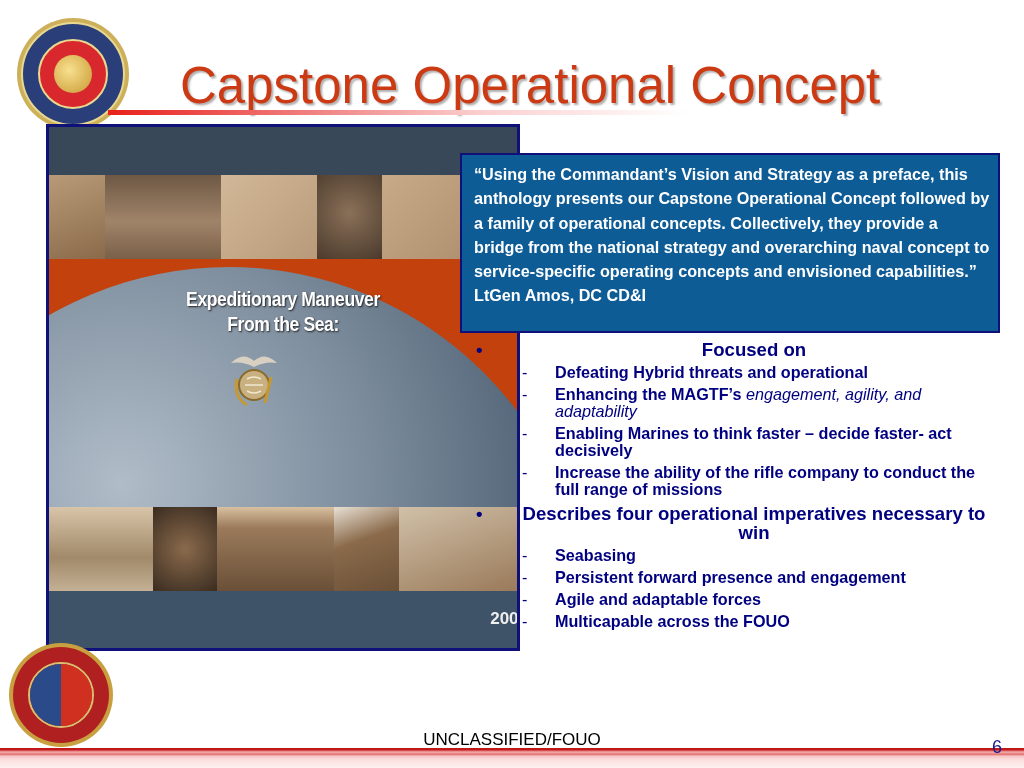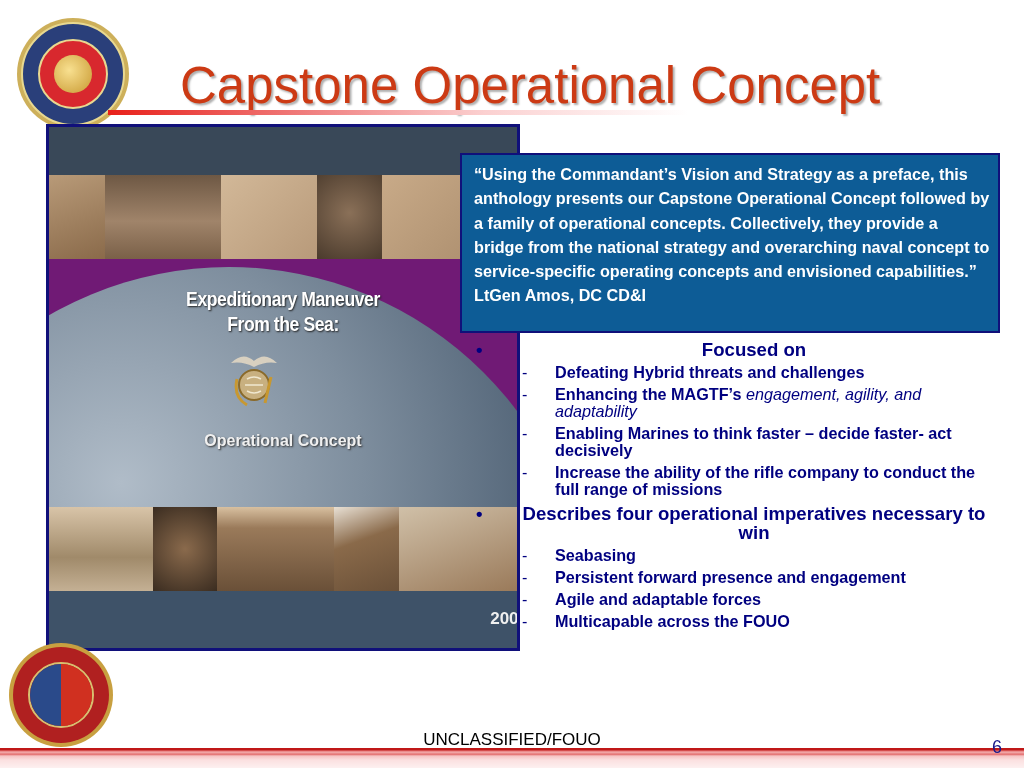--- a/index.html
+++ b/index.html
@@ -36,21 +36,21 @@
     }
     .title-underline {
       position: absolute; left: 108px; top: 110px; width: 580px; height: 5px;
       background: linear-gradient(to right, #e8201a 0%, #f08080 35%, #fbd0d0 65%, #ffffff 100%);
     }
 
     
     .cover {
       position: absolute; left: 46px; top: 124px; width: 474px; height: 527px;
       border: 3px solid #10107a;
-      background: #701a75;
+      background: #c2410c;
       overflow: hidden;
     }
     .cover .top-band { position: absolute; left: 0; top: 0; width: 100%; height: 48px; background: #394858; }
     .cover .photo-strip {
       position: absolute; left: 0; width: 100%; display: flex;
     }
     .cover .photo-strip.top { top: 48px; height: 84px; }
     .cover .photo-strip.bottom { top: 380px; height: 84px; }
     .cover .photo { height: 100%; }
     .cover .earth {
@@ -157,21 +157,20 @@
     <div>Expeditionary Maneuver</div>
     <div>From the Sea:</div>
   </div>
   <svg class="emblem" viewBox="0 0 58 62">
     <path d="M6 14 Q18 2 29 12 Q40 2 52 14 Q40 12 29 18 Q18 12 6 14Z" fill="#d8d0c0"></path>
     <circle cx="29" cy="36" r="15" fill="#c8b080" stroke="#8a6a2a" stroke-width="2"></circle>
     <path d="M22 30 Q29 26 36 30 M20 36 L38 36 M22 42 Q29 46 36 42" stroke="#f0e8d0" stroke-width="1.5" fill="none"></path>
     <path d="M12 30 Q8 48 22 56 M46 28 L40 54" stroke="#c89830" stroke-width="3" fill="none"></path>
   </svg>
   <div class="cover-subtitle">
-    <div>Operational Concept</div>
   </div>
   <div class="photo-strip bottom">
     <div class="photo" style="width:104px;background:linear-gradient(180deg,#d8c4a8,#a08a6a 60%,#c4b094);"></div>
     <div class="photo" style="width:64px;background:radial-gradient(circle at 50% 50%,#8a6a4c,#3a2c20);"></div>
     <div class="photo" style="width:117px;background:linear-gradient(180deg,#d8c0a0 0%,#9a7a5a 25%,#6a5038 100%);"></div>
     <div class="photo" style="width:65px;background:linear-gradient(160deg,#e8e0d4,#8a6a4a 40%,#6a5038);"></div>
     <div class="photo" style="flex:1;background:linear-gradient(160deg,#d0c0a8,#9a7a5a);"></div>
   </div>
   <div class="bottom-band"></div>
   <div class="cover-year">2008</div>
@@ -180,21 +179,21 @@
 <div class="quote-box">“Using the Commandant’s Vision and Strategy as a preface, this anthology presents our Capstone Operational Concept followed by a family of operational concepts. Collectively, they provide a bridge from the national strategy and overarching naval concept to service-specific operating concepts and envisioned capabilities.” LtGen Amos, DC CD&amp;I</div>
 
 <div class="bullets">
   <div class="group">
     <div class="l1">
       <span class="marker">•</span>
       <span class="txt">Focused on</span>
     </div>
     <div class="l2">
       <span class="marker">-</span>
-      <span class="txt">Defeating Hybrid threats and challenges</span>
+      <span class="txt">Defeating Hybrid threats and operational</span>
     </div>
     <div class="l2">
       <span class="marker">-</span>
       <span class="txt"><span>Enhancing the MAGTF’s </span><i>engagement, agility, and adaptability</i></span>
     </div>
     <div class="l2">
       <span class="marker">-</span>
       <span class="txt">Enabling Marines to think faster – decide faster- act decisively</span>
     </div>
     <div class="l2">

